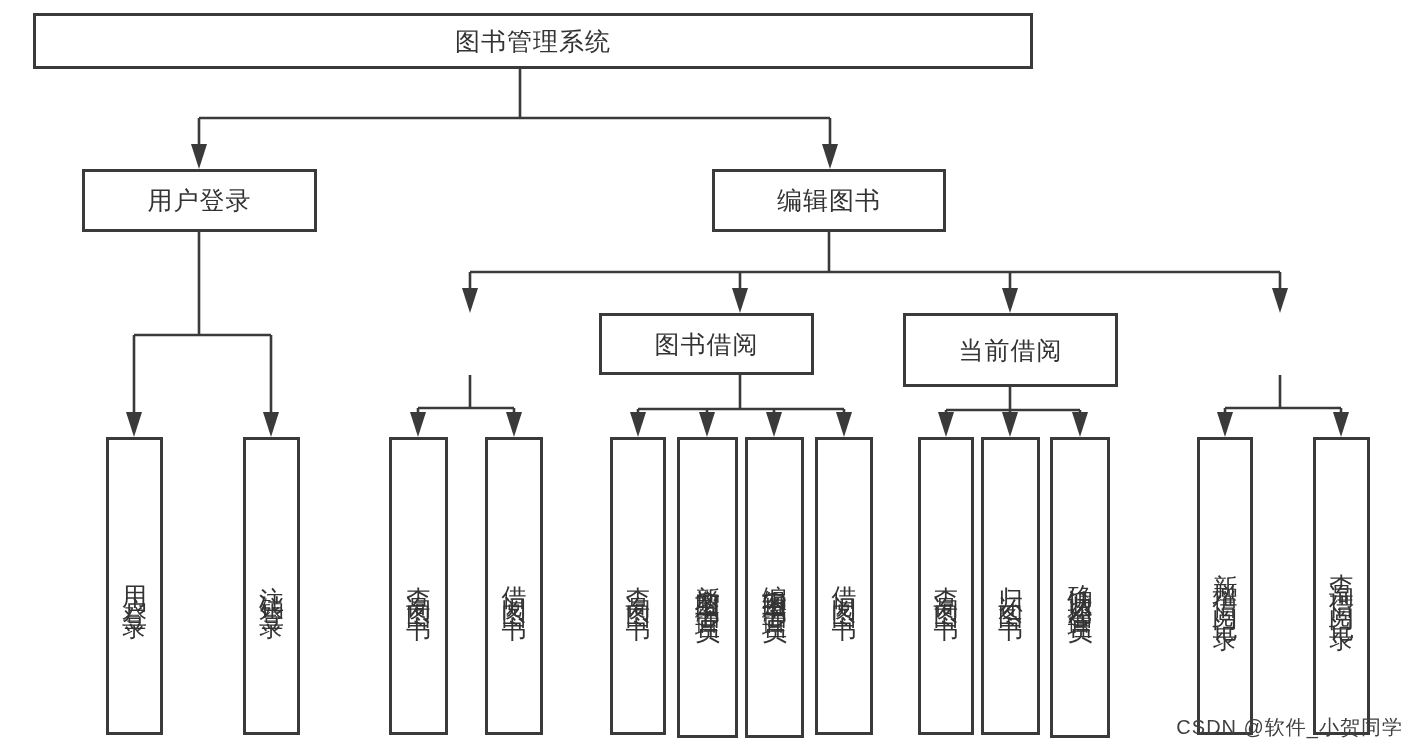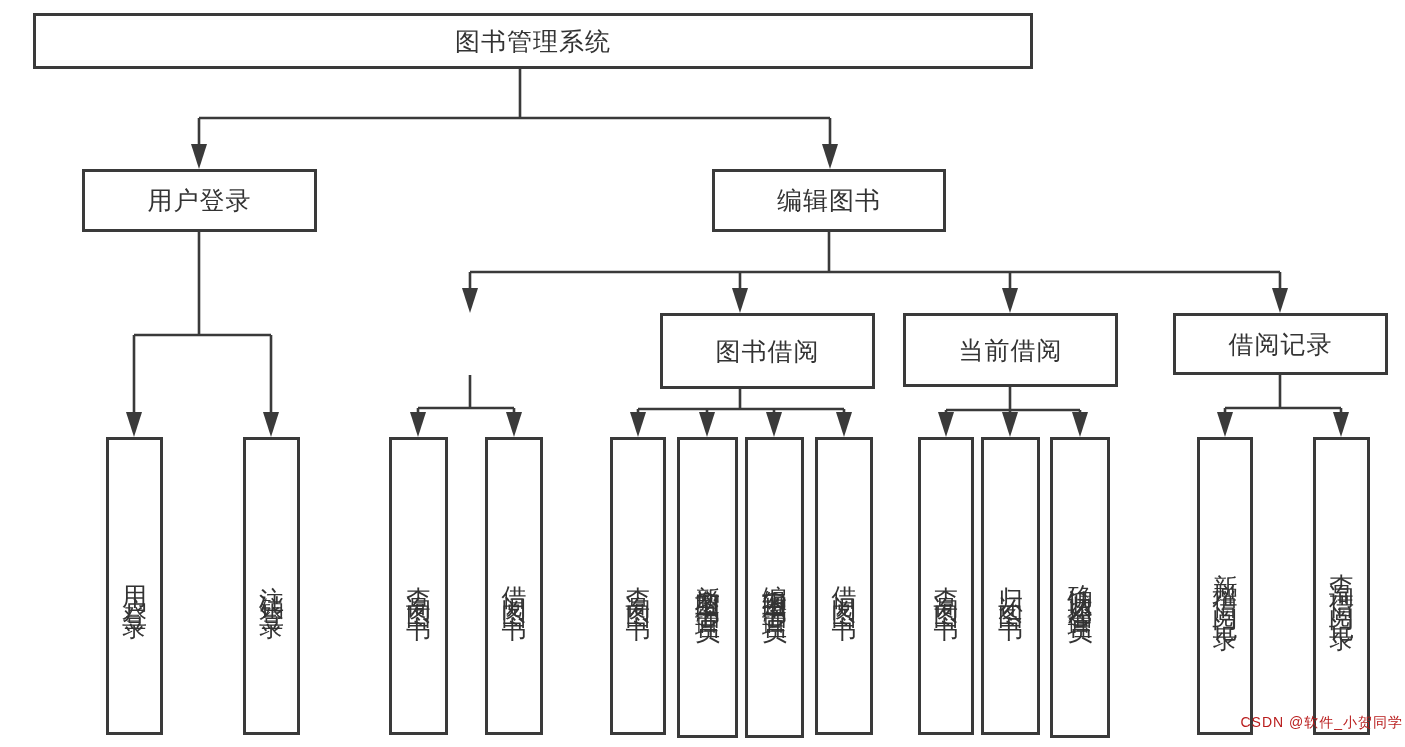--- a/index.html
+++ b/index.html
@@ -20,21 +20,21 @@
   .v-label {
     writing-mode:vertical-lr; text-orientation:upright;
     font-size:25px; line-height:1; color:#333333;
   }
   .loose .v-label { letter-spacing:10px; }
   .mid   .v-label { letter-spacing:11px; }
   .tight .v-label { letter-spacing:5px; }
 
   .watermark {
     position:absolute; right:2px; top:714px; z-index:5;
-    font-size:14px; letter-spacing:1px; color:#b91c1c; white-space:nowrap;
+    font-size:20px; letter-spacing:1px; color:#404040; white-space:nowrap;
   }
 </style>
 </head>
 <body>
 
 <div class="canvas">
 
   <svg class="connectors" width="1405" height="747" viewBox="0 0 1405 747">
 
     <g>
@@ -89,28 +89,25 @@
     <span class="h-label">图书管理系统</span>
   </div>
 
   <div class="node" style="left:82px; top:169px; width:235px; height:63px;">
     <span class="h-label">用户登录</span>
   </div>
   <div class="node" style="left:712px; top:169px; width:234px; height:63px;">
     <span class="h-label">编辑图书</span>
   </div>
 
-  <div class="node" style="left:660px; top:313px; width:215px; height:76px;text-align:right;">
+  <div class="node" style="left:599px; top:313px; width:215px; height:62px;text-align:right;">
     <span class="h-label">图书借阅</span>
   </div>
   <div class="node" style="left:903px; top:313px; width:215px; height:74px;">
     <span class="h-label">当前借阅</span>
-  </div>
-  <div class="node" style="left:1173px; top:313px; width:215px; height:62px;">
-    <span class="h-label">借阅记录</span>
   </div>
 
   <div class="node loose" style="left:106px; top:437px; width:57px; height:298px;">
     <span class="v-label">用户登录</span>
   </div>
   <div class="node loose" style="left:243px; top:437px; width:57px; height:298px;">
     <span class="v-label">注销登录</span>
   </div>
 
   <div class="node loose" style="left:389px; top:437px; width:59px; height:298px;">

